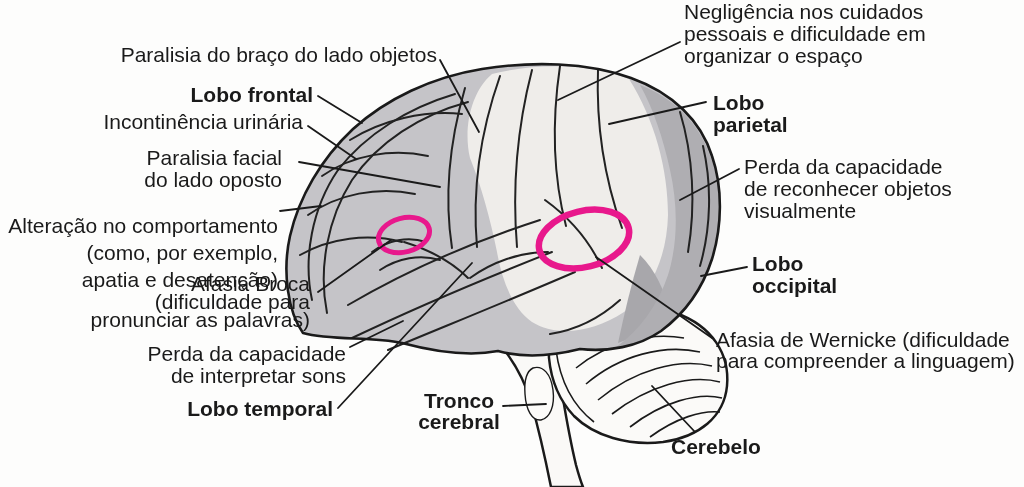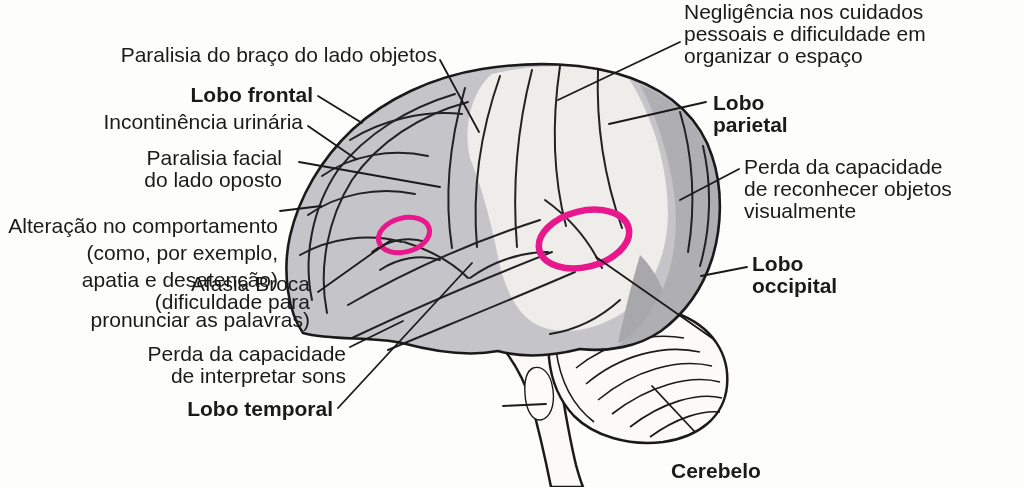--- a/index.html
+++ b/index.html
@@ -27,21 +27,21 @@
   #lbl-alteracao{top:212px;right:746px;line-height:27px;}
   #lbl-afasia-broca{top:275px;right:714px;line-height:18px;margin-left:39px;}
   #lbl-perda-sons{top:343px;right:678px;}
   #lbl-lobo-temporal{top:398px;right:691px;}
   #lbl-negligencia{top:1px;left:684px;}
   #lbl-lobo-parietal{top:92px;left:713px;}
   #lbl-perda-objetos{top:156px;left:744px;}
   #lbl-lobo-occipital{top:253px;left:752px;}
   #lbl-afasia-wernicke{top:329px;left:716px;line-height:21px;}
   #lbl-tronco{top:390px;left:400px;width:118px;text-align:center;line-height:21px;}
-  #lbl-cerebelo{top:460px;left:671px;}
+  #lbl-cerebelo{top:436px;left:671px;}
 </style>
 </head>
 <body>
 
 <div class="stage">
 
   <svg width="1024" height="487" viewBox="0 0 1024 487">
 
     <g fill="#faf9f7" stroke="#1a1a1a" stroke-width="2.5" stroke-linejoin="round">
       <path d="M 506,352 C 516,344 530,341 541,346 C 550,352 556,362 559,375
@@ -157,15 +157,19 @@
   <div class="lbl" id="lbl-negligencia">Negligência nos cuidados
 pessoais e dificuldade em
 organizar o espaço</div>
   <div class="lbl bold" id="lbl-lobo-parietal">Lobo
 parietal</div>
   <div class="lbl" id="lbl-perda-objetos">Perda da capacidade
 de reconhecer objetos
 visualmente</div>
   <div class="lbl bold" id="lbl-lobo-occipital">Lobo
 occipital</div>
+  <div class="lbl" id="lbl-afasia-wernicke">Afasia de Wernicke (dificuldade
+para compreender a linguagem)</div>
+  <div class="lbl bold" id="lbl-tronco">Tronco
+cerebral</div>
   <div class="lbl bold" id="lbl-cerebelo">Cerebelo</div>
 
 </div>
 
 </body></html>

